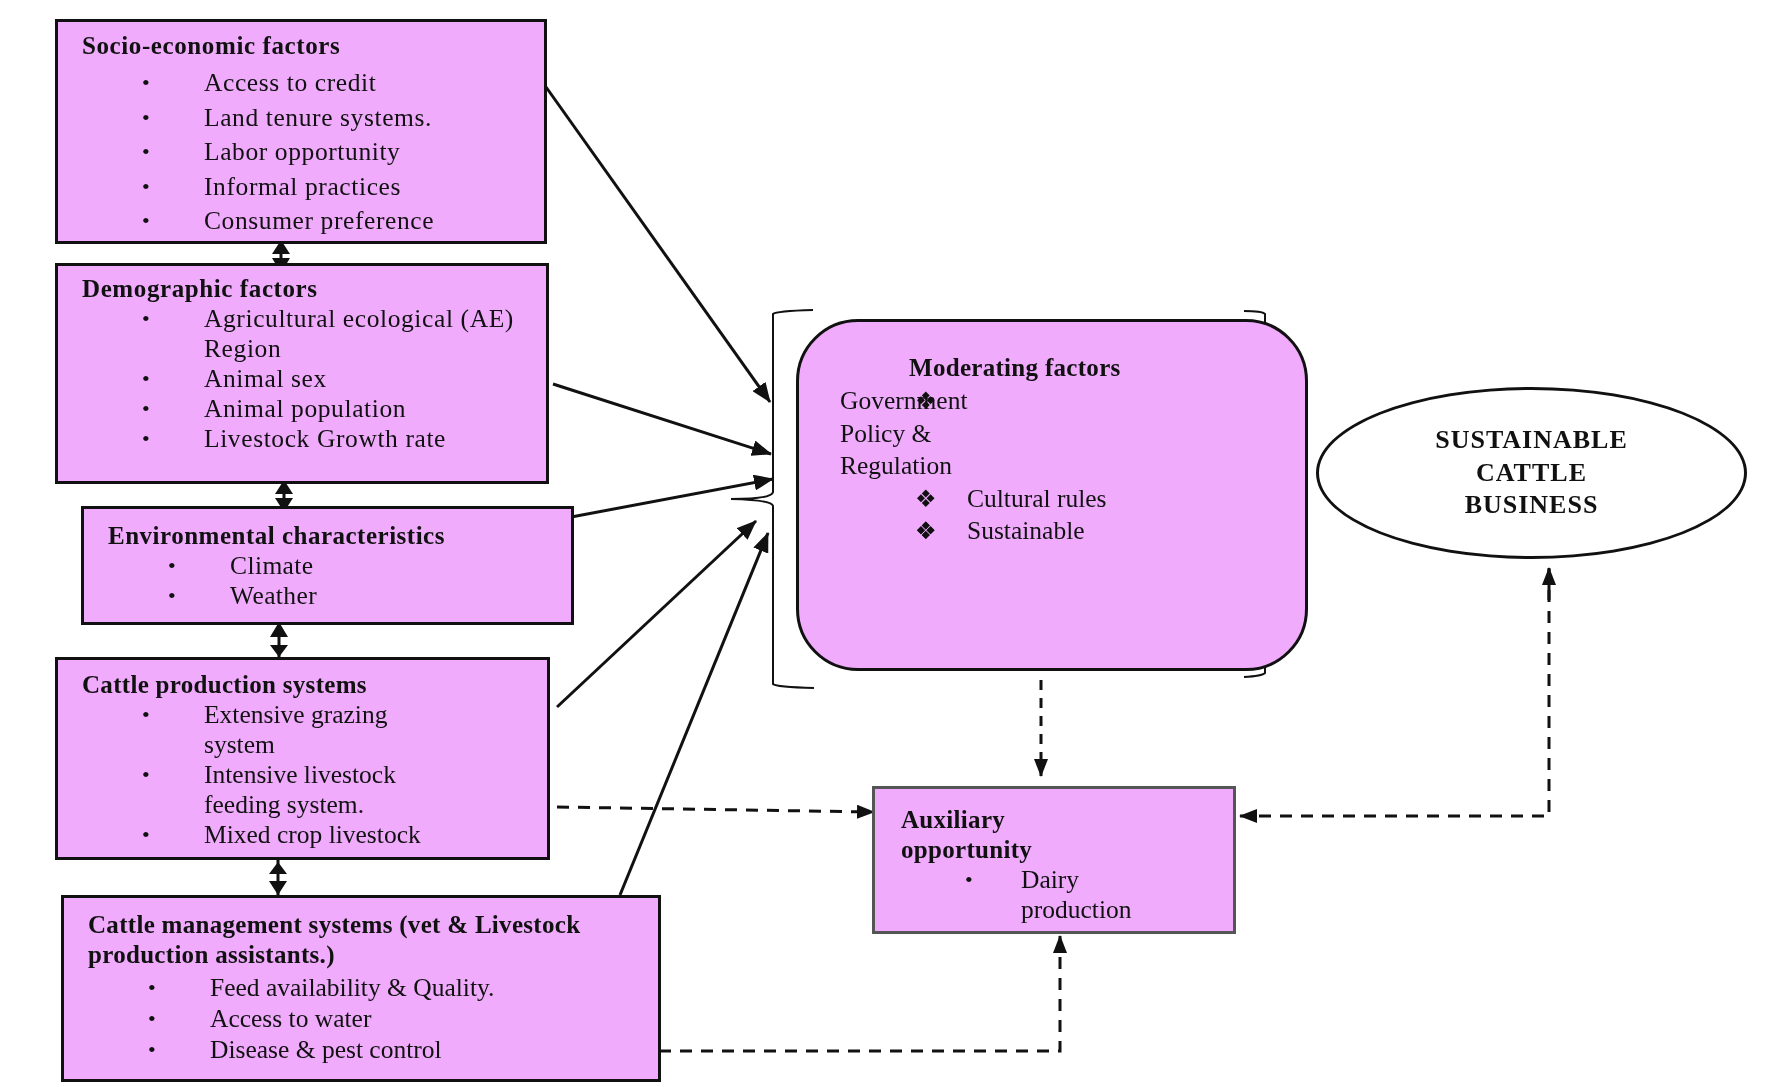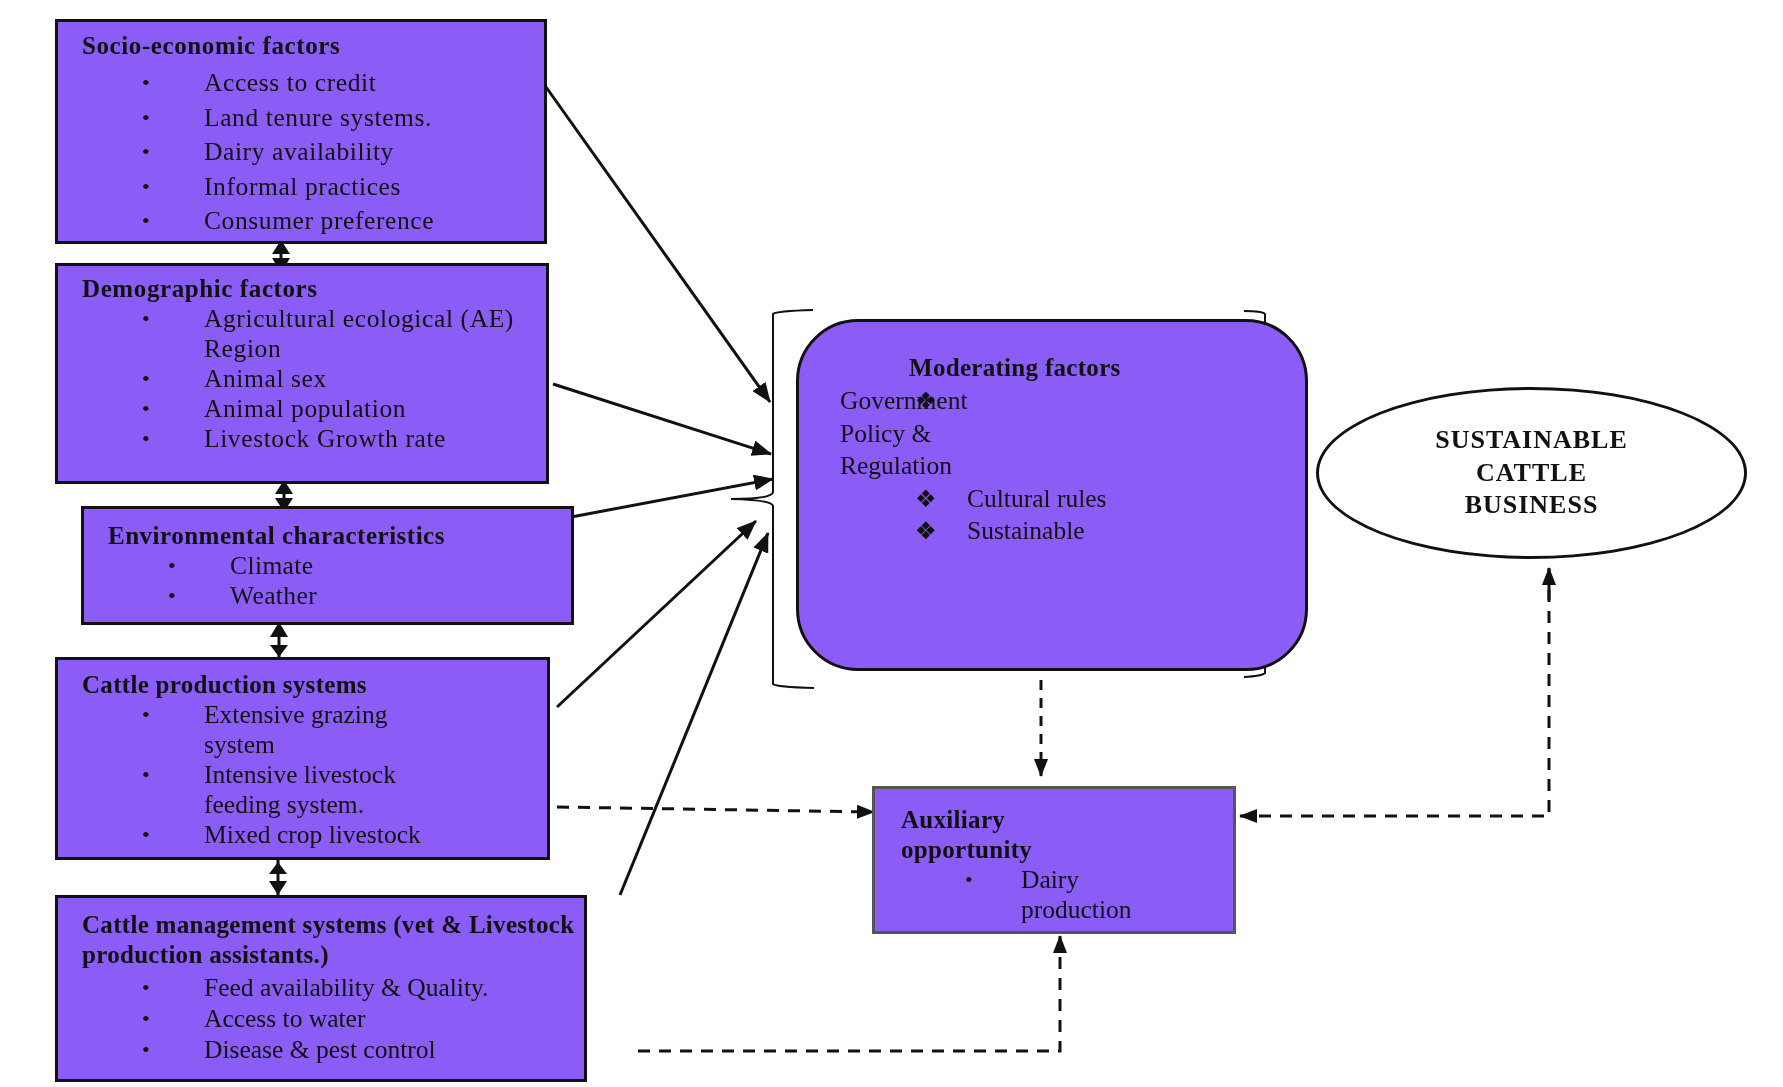--- a/index.html
+++ b/index.html
@@ -1,31 +1,31 @@
 <!DOCTYPE html>
 <html><head>
   <meta charset="utf-8">
   <style>
     html, body { margin: 0; padding: 0; background: #ffffff; }
     body { width: 1783px; height: 1087px; position: relative; overflow: hidden;
            font-family: "Liberation Serif", "DejaVu Serif", serif; color: #111; }
     #connectors { position: absolute; left: 0; top: 0; width: 1783px; height: 1087px; z-index: 1; }
-    .box { position: absolute; box-sizing: border-box; border: 3px solid #111; background: #8b5cf6; z-index: 2; }
+    .box { position: absolute; box-sizing: border-box; border: 3px solid #111; background: #f0abfc; z-index: 2; }
     .box .title { position: absolute; font-weight: bold; font-size: 25px; line-height: 30px; letter-spacing: 0.3px; white-space: nowrap; }
     .box ul { list-style: none; margin: 0; padding: 0; position: absolute; }
     .box li { position: relative; font-size: 25.5px; line-height: 30px; white-space: nowrap; }
     .box li .bullet { position: absolute; font-size: 22px; }
     .box li .txt { display: block; }
 
     
     #box-socio { left: 55px; top: 19px; width: 492px; height: 225px; }
     #box-demo  { left: 55px; top: 263px; width: 494px; height: 221px; }
     #box-env   { left: 55px; top: 506px; width: 493px; height: 119px; margin-left: 26px; }
     #box-prod  { left: 55px; top: 657px; width: 495px; height: 203px; }
-    #box-mgmt  { left: 55px; top: 895px; width: 532px; height: 187px; }
+    #box-mgmt  { left: 61px; top: 895px; width: 600px; height: 187px; }
 
     .left-box .title { left: 24px; }
     .left-box ul { left: 0; right: 0; }
     .left-box li .bullet { left: 84px; }
     .left-box li .txt { padding-left: 146px; }
 
     #box-socio .title { top: 9px; letter-spacing: 0.6px; }
     #box-socio ul { top: 44px; }
     #box-socio li { line-height: 34.5px; letter-spacing: 0.6px; }
     #box-demo .title { top: 8px; letter-spacing: 0.6px; }
@@ -122,21 +122,21 @@
     <li>
         <span class="bullet">•</span>
         <span class="txt">Access to credit</span>
       </li>
     <li>
         <span class="bullet">•</span>
         <span class="txt">Land tenure systems.</span>
       </li>
     <li>
         <span class="bullet">•</span>
-        <span class="txt">Dairy availability</span>
+        <span class="txt">Labor opportunity</span>
       </li>
     <li>
         <span class="bullet">•</span>
         <span class="txt">Informal practices</span>
       </li>
     <li>
         <span class="bullet">•</span>
         <span class="txt">Consumer preference</span>
       </li>
   </ul>

